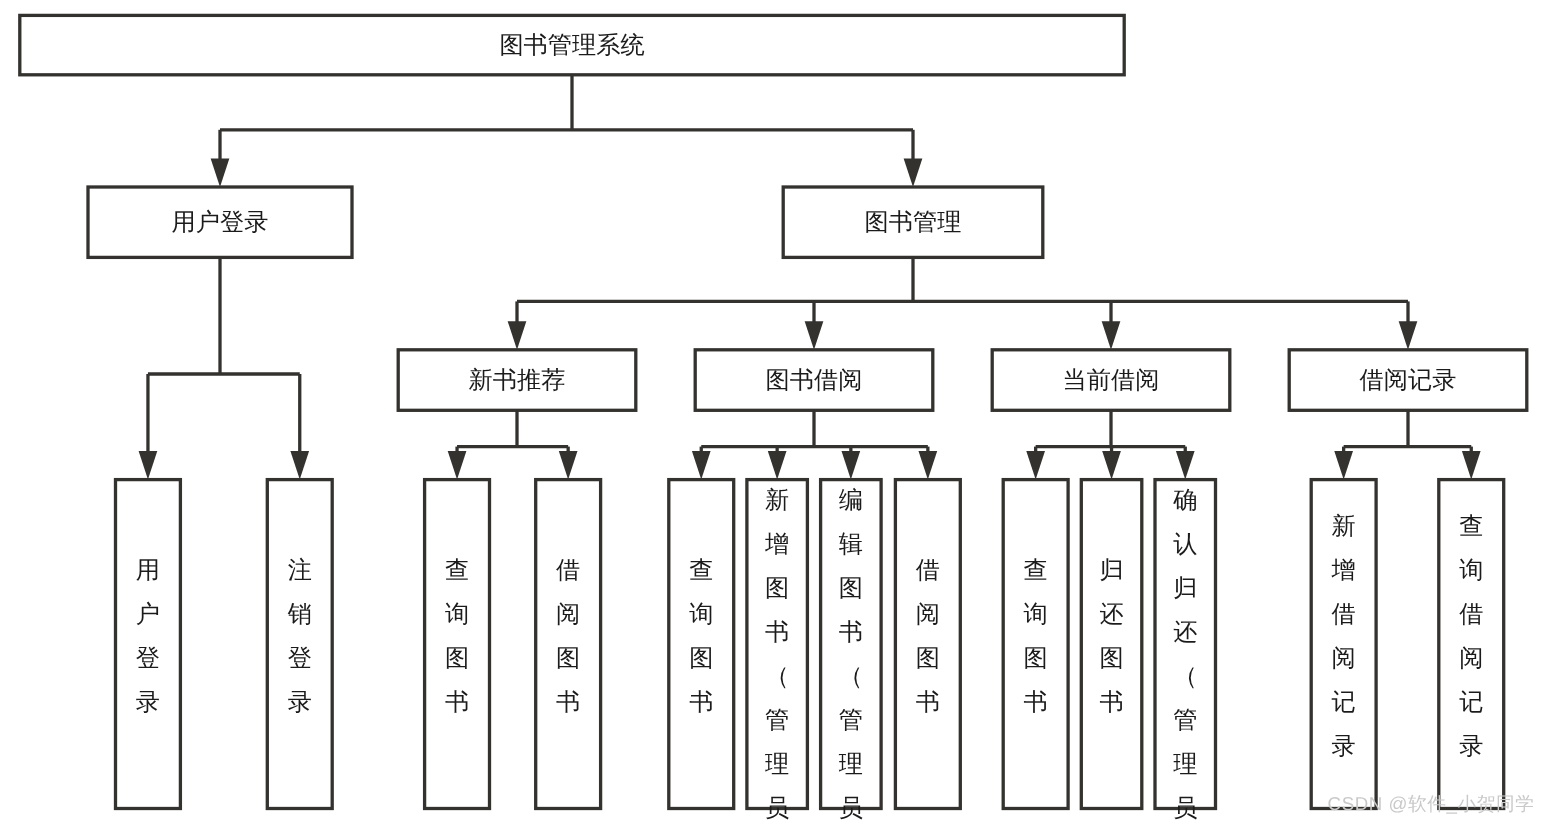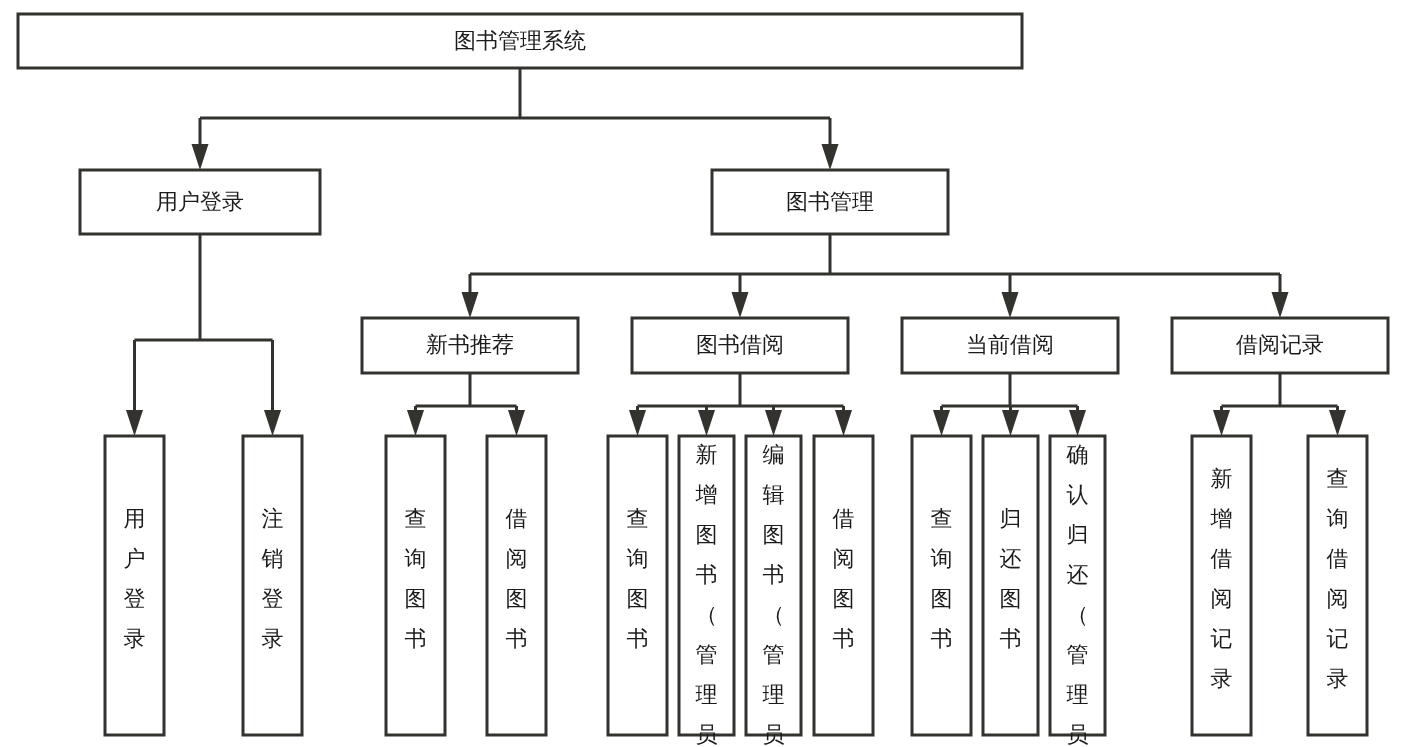--- a/index.html
+++ b/index.html
@@ -203,13 +203,14 @@
         <g>
           <rect x="1192" y="436" width="59" height="299" class="node-box"></rect>
           <text class="node-label-v" x="1221.5" y="0"><tspan x="1221.5" y="485.5">新</tspan><tspan x="1221.5" y="525.5">增</tspan><tspan x="1221.5" y="565.5">借</tspan><tspan x="1221.5" y="605.5">阅</tspan><tspan x="1221.5" y="645.5">记</tspan><tspan x="1221.5" y="685.5">录</tspan></text>
         </g>
         <g>
           <rect x="1308" y="436" width="59" height="299" class="node-box"></rect>
           <text class="node-label-v" x="1337.5" y="0"><tspan x="1337.5" y="485.5">查</tspan><tspan x="1337.5" y="525.5">询</tspan><tspan x="1337.5" y="565.5">借</tspan><tspan x="1337.5" y="605.5">阅</tspan><tspan x="1337.5" y="645.5">记</tspan><tspan x="1337.5" y="685.5">录</tspan></text>
         </g>
       </g>
   </svg>
+  <div class="watermark-text">CSDN @软件_小贺同学</div>
 </div>
 
 </body></html>

